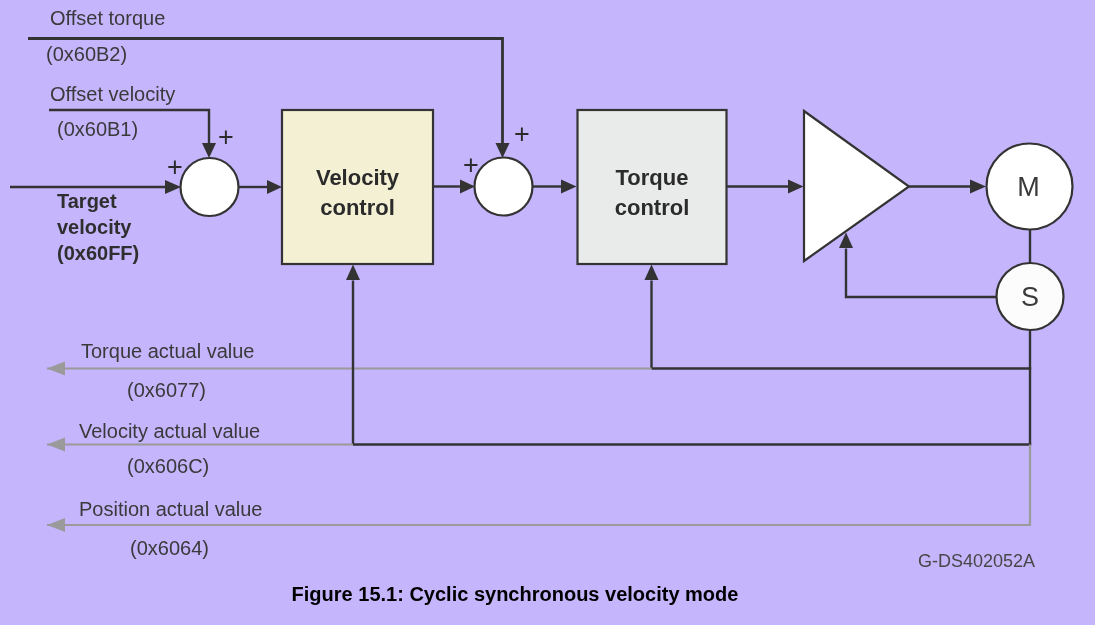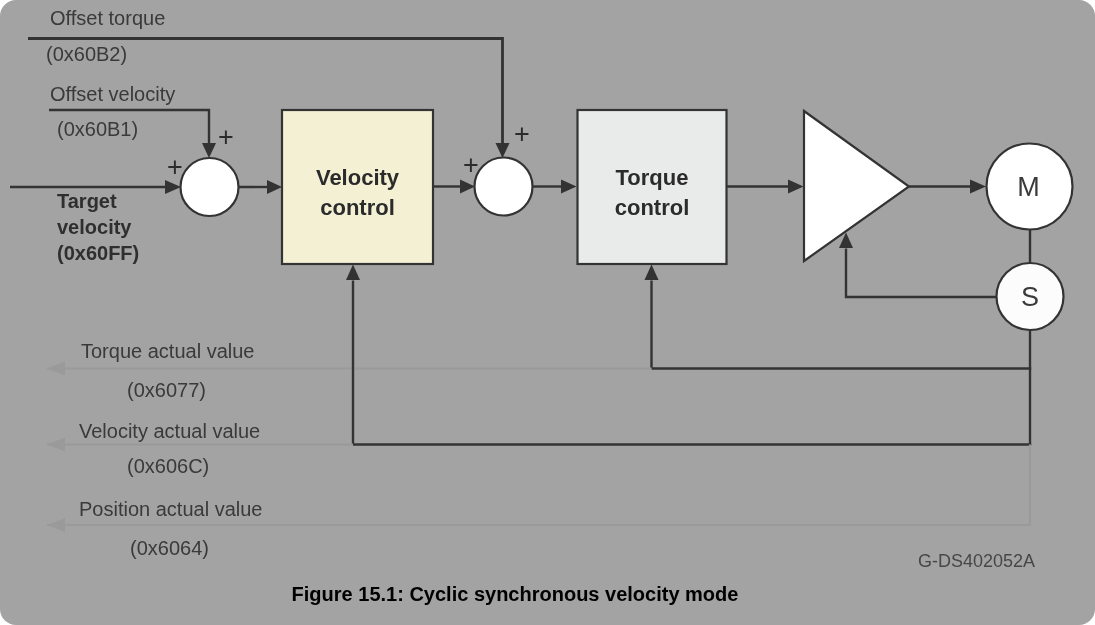--- a/index.html
+++ b/index.html
@@ -1,22 +1,21 @@
 <!DOCTYPE html>
 <html><head>
 <meta charset="utf-8">
 <style>
   html, body { margin: 0; padding: 0; background: #ffffff; }
   .page {
     position: relative;
     width: 1095px;
     height: 625px;
-    background: #a3a3a3;
+    background: #c4b5fd;
     overflow: hidden;
-    border-radius: 16px;
   }
   svg text { font-family: "Liberation Sans", sans-serif; fill: #3a3a3a; }
   .lbl   { font-size: 20px; }
   .lblb  { font-size: 20px; font-weight: bold; fill: #2f2f2f; }
   .blk   { font-size: 22px; font-weight: bold; fill: #2b2b2b; text-anchor: middle; }
   .plus  { font-size: 27px; fill: #2b2b2b; text-anchor: middle; }
   .ms    { font-size: 27px; fill: #3a3a3a; text-anchor: middle; }
   .gnum  { font-size: 18px; fill: #474747; }
   .caption { font-size: 20px; font-weight: bold; fill: #000000; text-anchor: middle; }
   .ln  { stroke: #333333; stroke-width: 2.4; fill: none; }

